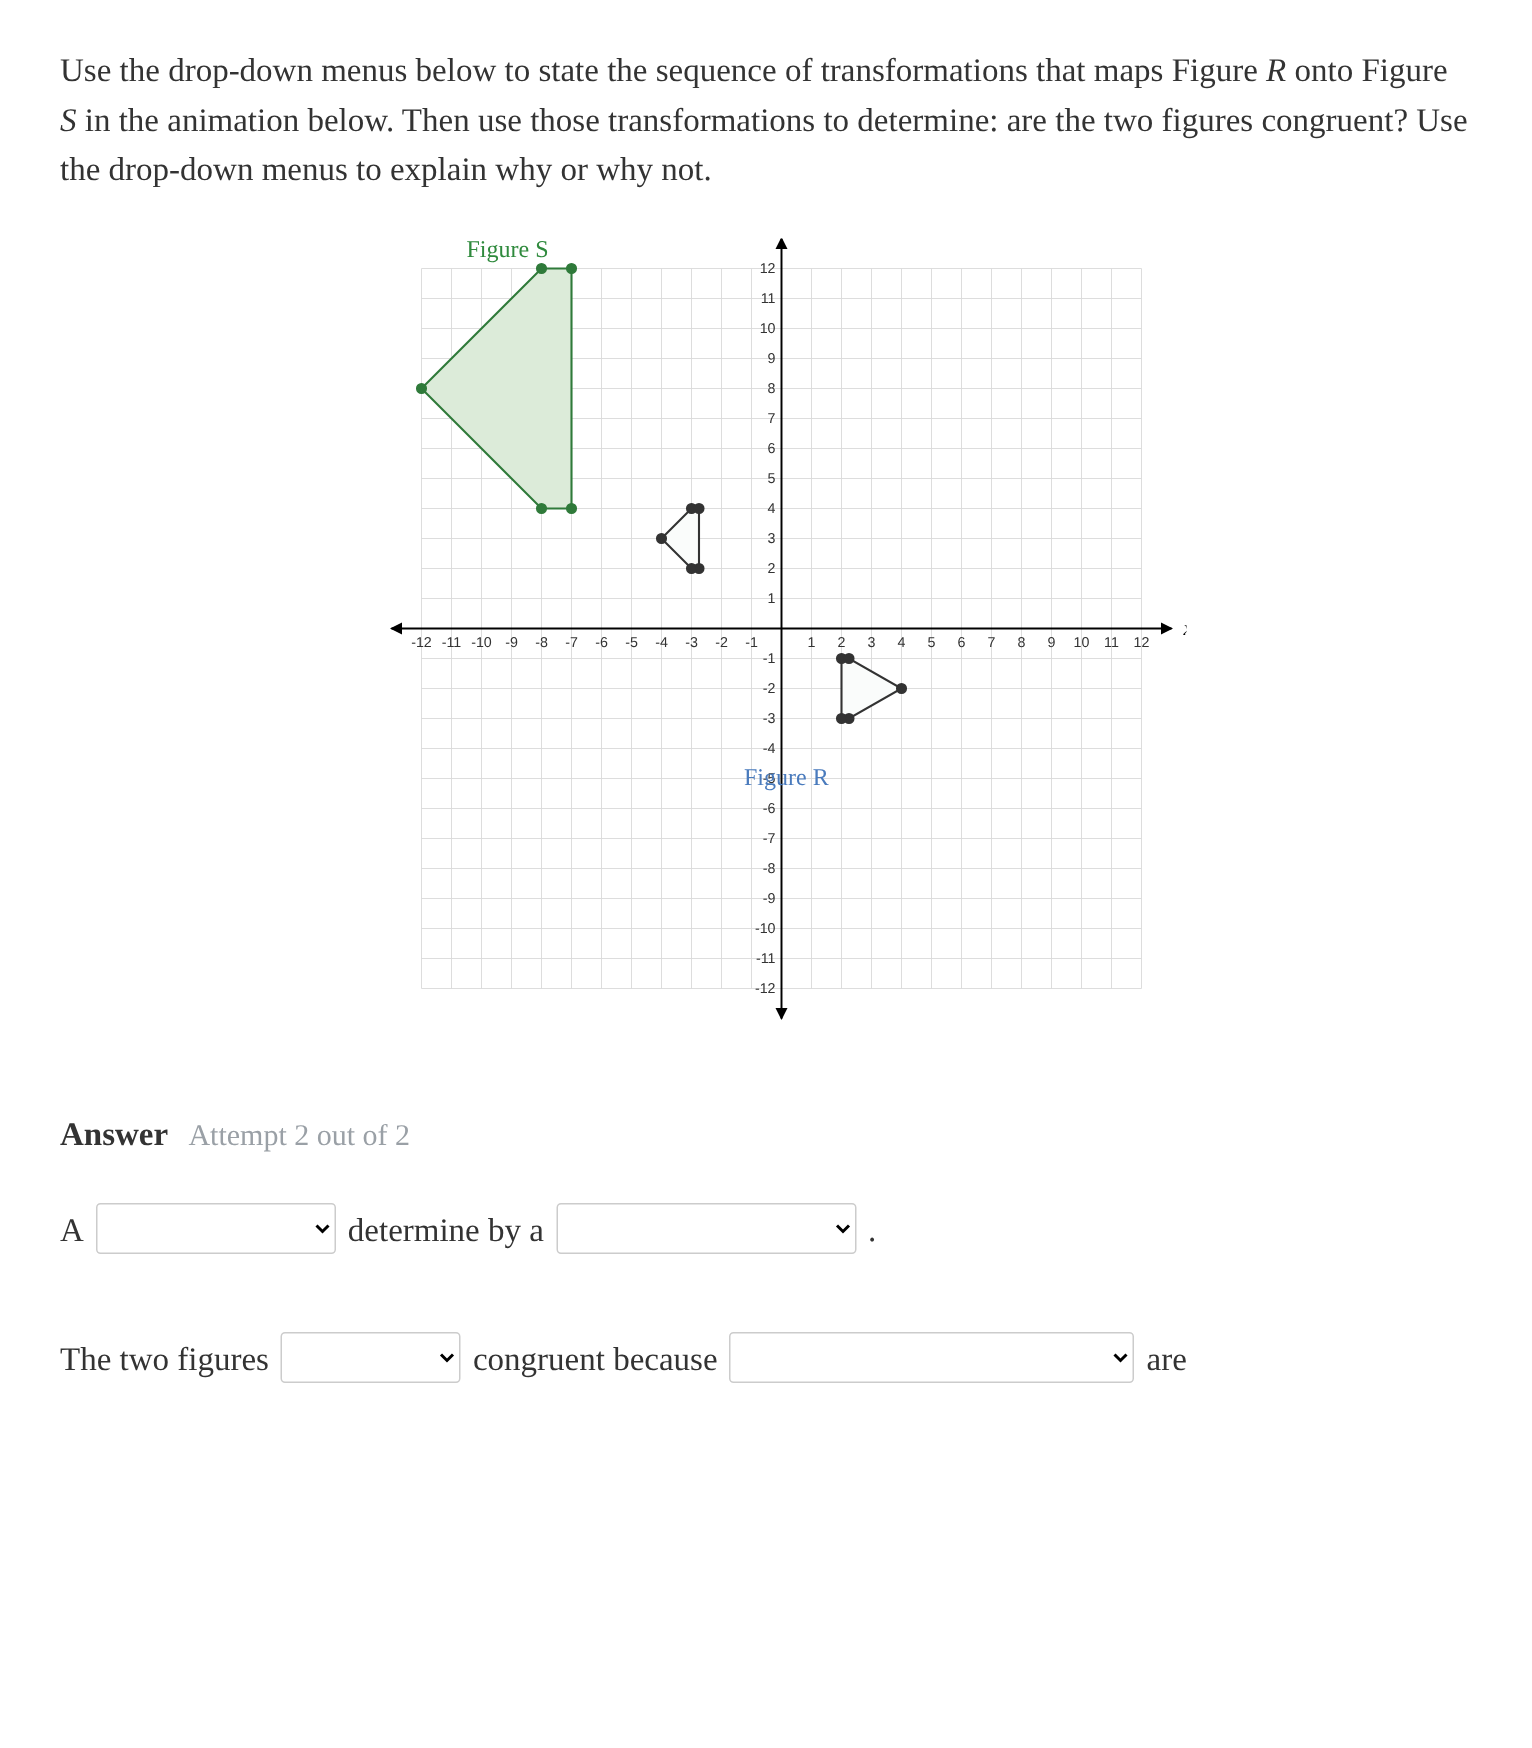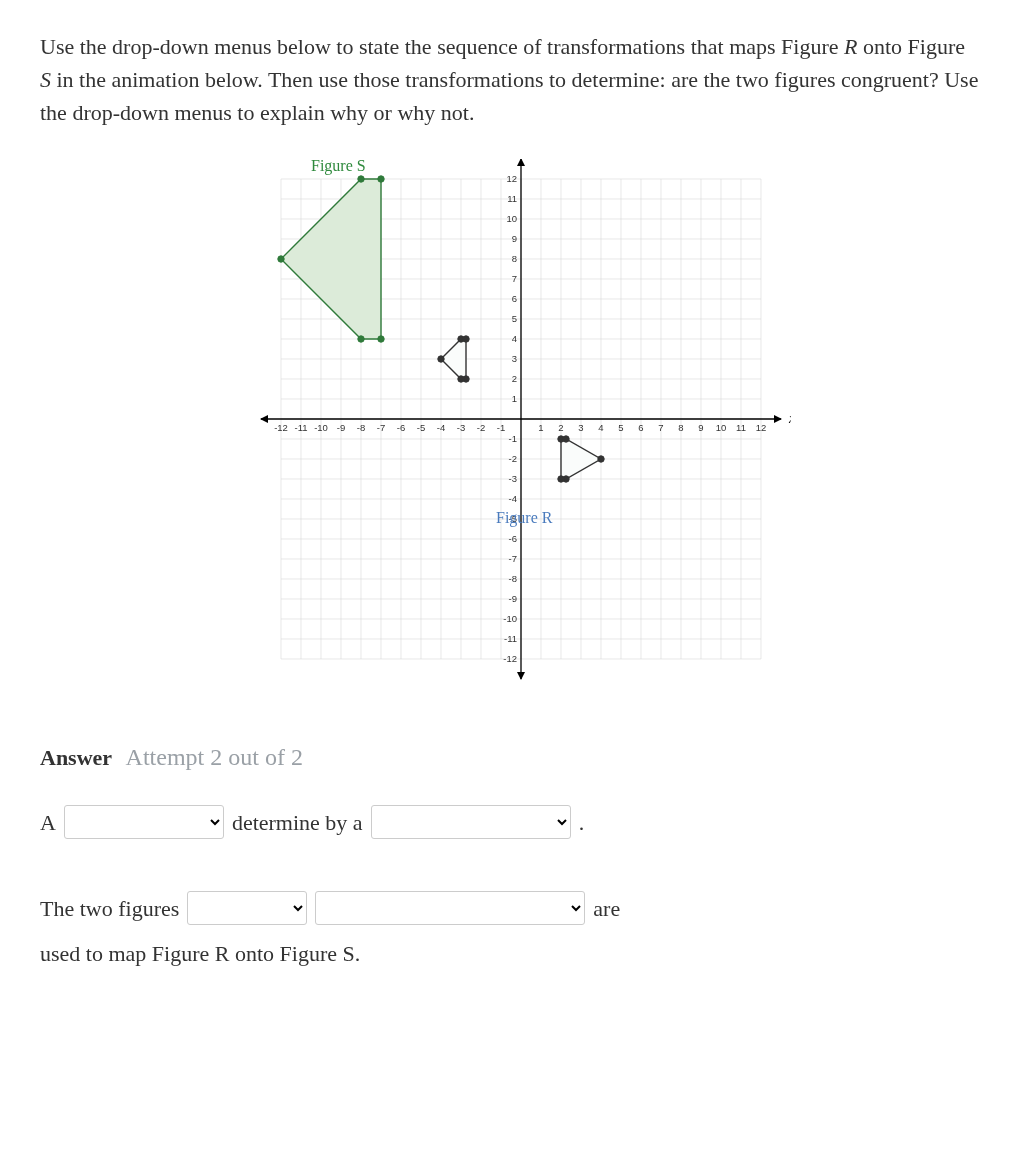--- a/index.html
+++ b/index.html
@@ -30,21 +30,21 @@
     margin-top: 40px;
   }
   .answer-label {
     font-weight: bold;
     margin-top: 20px;
   }
   .attempt {
     color: #9aa0a6;
     font-weight: normal;
     margin-left: 8px;
-    font-size: 24px;
+    font-size: 20px;
   }
   select.blank {
     height: 34px;
     border: 1px solid #ccc;
     border-radius: 3px;
     font-size: 18px;
     padding: 0 6px;
     background: #fff;
     vertical-align: middle;
   }
@@ -216,18 +216,18 @@
     <span>A</span>
     <select class="blank w-med"><option></option></select>
     <span>determine by a</span>
     <select class="blank w-lg"><option></option></select>
     <span>.</span>
   </div>
 
   <div class="row" style="margin-top:52px; flex-wrap:wrap;">
     <span>The two figures</span>
     <select class="blank w-sm"><option></option></select>
+    <span>congruent because</span>
     <select class="blank w-xl"><option></option></select>
     <span>are</span>
     <div style="flex-basis:100%; height:0;"></div>
-    <span style="margin-top:-4px;">used to map Figure R onto Figure S.</span>
   </div>
 </div>
 
 </body></html>

